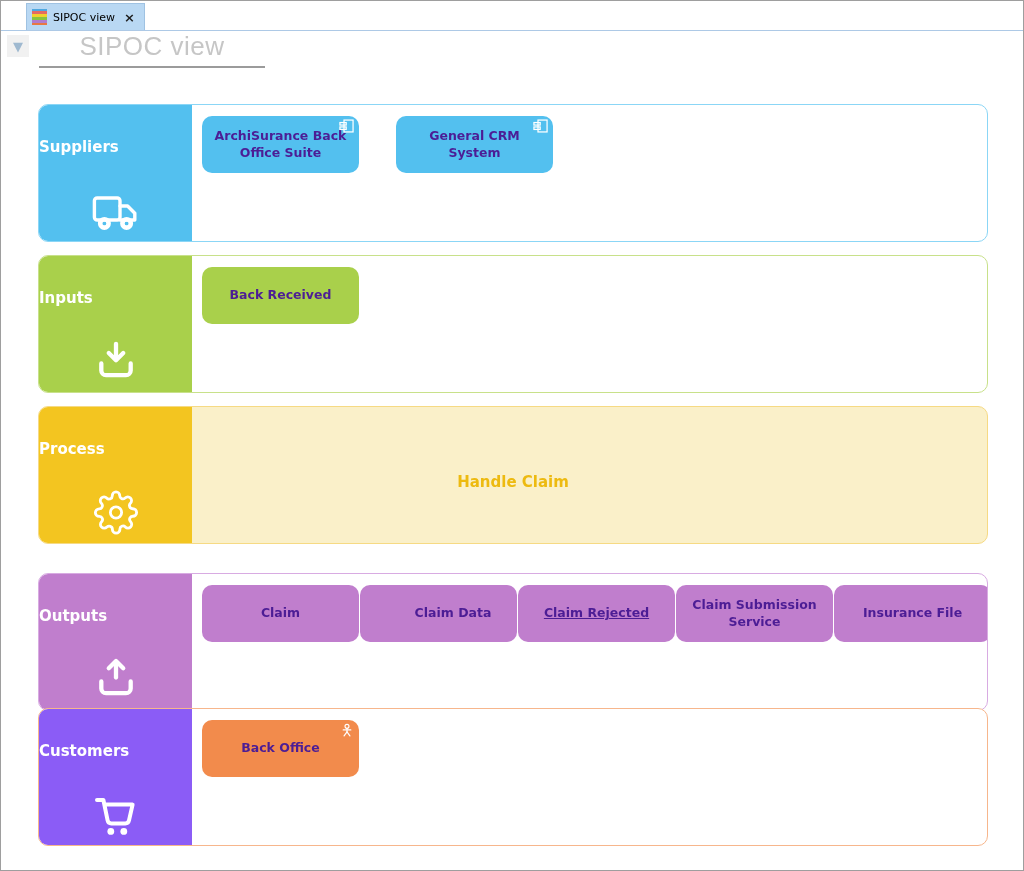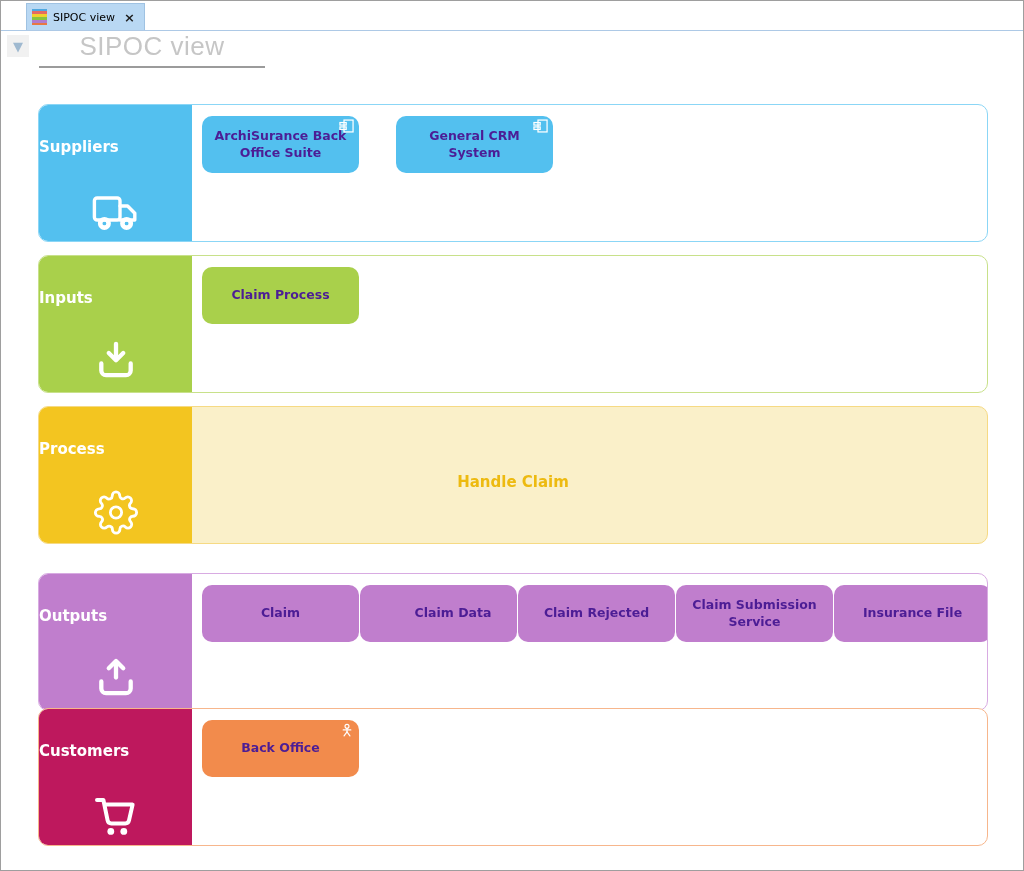--- a/index.html
+++ b/index.html
@@ -95,21 +95,21 @@
           <div class="lane-label">Inputs</div>
           <div class="lane-icon">
             <svg width="47" height="47" viewBox="0 0 24 24" fill="none" stroke="#fff" stroke-width="2.2" stroke-linecap="round" stroke-linejoin="round">
               <path d="M12 3.5v8"></path>
               <path d="M8.3 8.2 12 11.9l3.7-3.7"></path>
               <path d="M4.5 13.5v3.6a2.4 2.4 0 0 0 2.4 2.4h10.2a2.4 2.4 0 0 0 2.4-2.4v-3.6"></path>
             </svg>
           </div>
         </div>
         <div class="node" style="left: 163px; background: rgb(169, 208, 75);">
-          <span>Claim Process</span>
+          <span>Back Received</span>
         </div>
       </div>
       <div class="lane" style="top: 405px; border-color: rgb(246, 218, 132); background: rgb(250, 240, 201);">
         <div class="lane-header" style="background: rgb(243, 197, 32);">
           <div class="lane-label">Process</div>
           <div class="lane-icon">
             <svg width="45" height="45" viewBox="0 0 24 24" fill="none" stroke="#fff" stroke-width="1.5" stroke-linecap="round" stroke-linejoin="round">
               <circle cx="12" cy="12" r="3"></circle>
               <path d="M19.4 15a1.65 1.65 0 0 0 .33 1.82l.06.06a2 2 0 0 1 0 2.83 2 2 0 0 1-2.83 0l-.06-.06a1.65 1.65 0 0 0-1.82-.33 1.65 1.65 0 0 0-1 1.51V21a2 2 0 0 1-2 2 2 2 0 0 1-2-2v-.09A1.65 1.65 0 0 0 9 19.4a1.65 1.65 0 0 0-1.82.33l-.06.06a2 2 0 0 1-2.83 0 2 2 0 0 1 0-2.83l.06-.06a1.65 1.65 0 0 0 .33-1.82 1.65 1.65 0 0 0-1.51-1H3a2 2 0 0 1-2-2 2 2 0 0 1 2-2h.09A1.65 1.65 0 0 0 4.6 9a1.65 1.65 0 0 0-.33-1.82l-.06-.06a2 2 0 0 1 0-2.83 2 2 0 0 1 2.83 0l.06.06a1.65 1.65 0 0 0 1.82.33H9a1.65 1.65 0 0 0 1-1.51V3a2 2 0 0 1 2-2 2 2 0 0 1 2 2v.09a1.65 1.65 0 0 0 1 1.51 1.65 1.65 0 0 0 1.82-.33l.06-.06a2 2 0 0 1 2.83 0 2 2 0 0 1 0 2.83l-.06.06a1.65 1.65 0 0 0-.33 1.82V9a1.65 1.65 0 0 0 1.51 1H21a2 2 0 0 1 2 2 2 2 0 0 1-2 2h-.09a1.65 1.65 0 0 0-1.51 1z"></path>
             </svg>
@@ -127,32 +127,32 @@
               <path d="M4.5 13.5v3.6a2.4 2.4 0 0 0 2.4 2.4h10.2a2.4 2.4 0 0 0 2.4-2.4v-3.6"></path>
             </svg>
           </div>
         </div>
         <div class="node" style="left: 163px; background: rgb(192, 126, 205);">
           <span>Claim</span>
         </div>
         <div class="node" style="left: 321px; background: rgb(192, 126, 205); padding-left: 38px;">
           <span>Claim Data</span>
         </div>
-        <div class="node" style="left: 479px; background: rgb(192, 126, 205);">
+        <div class="node" style="left: 479px; background: rgb(192, 126, 205); text-decoration: underline;">
           <span>Claim Rejected</span>
         </div>
         <div class="node" style="left: 637px; background: rgb(192, 126, 205);">
           <span>Claim Submission Service</span>
         </div>
         <div class="node" style="left: 795px; background: rgb(192, 126, 205);">
           <span>Insurance File</span>
         </div>
       </div>
       <div class="lane" style="top: 707px; border-color: rgb(247, 182, 140); background: rgb(255, 255, 255);">
-        <div class="lane-header" style="background: #be185d;">
+        <div class="lane-header" style="background: #8b5cf6;">
           <div class="lane-label">Customers</div>
           <div class="lane-icon">
             <svg width="50" height="44" viewBox="0 0 24 22" fill="none" stroke="#fff" stroke-width="2" stroke-linecap="round" stroke-linejoin="round">
               <path d="M2.5 3.5h3.2l2.1 10.2a1.9 1.9 0 0 0 1.9 1.5h6.9a1.9 1.9 0 0 0 1.9-1.5l1.8-7.9H6.3"></path>
               <circle cx="9.4" cy="19.2" r="1.7" fill="#fff" stroke="none"></circle>
               <circle cx="15.9" cy="19.2" r="1.7" fill="#fff" stroke="none"></circle>
             </svg>
           </div>
         </div>
         <div class="node" style="left: 163px; background: rgb(242, 139, 76); justify-content: center;">

